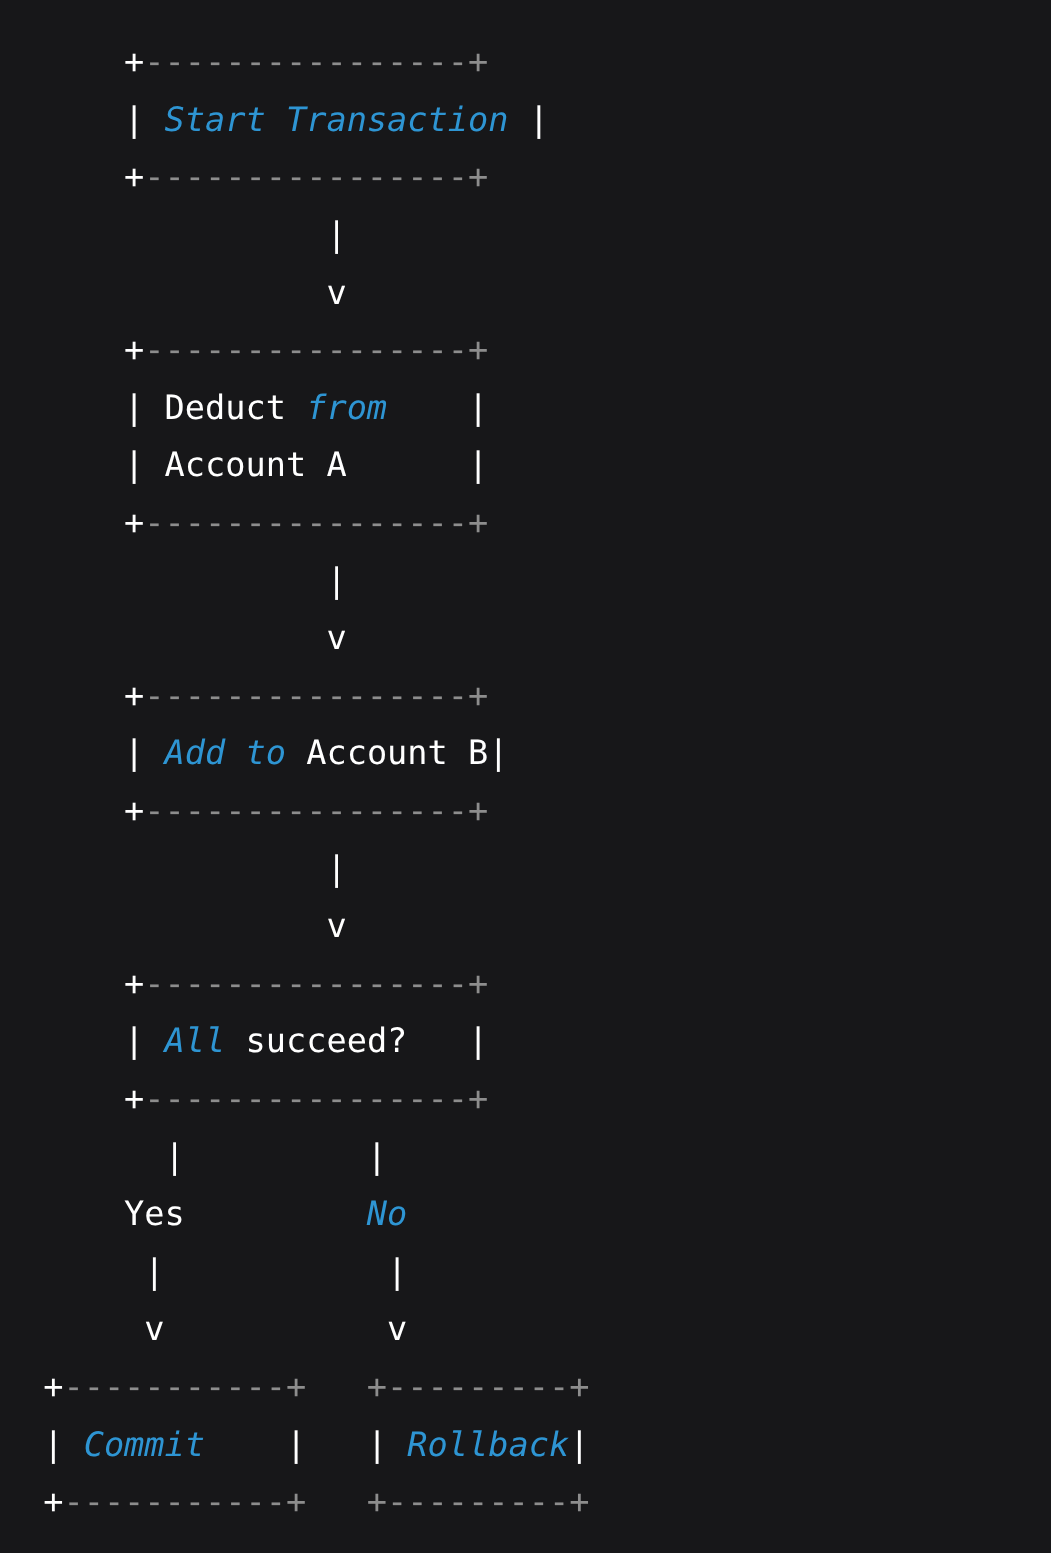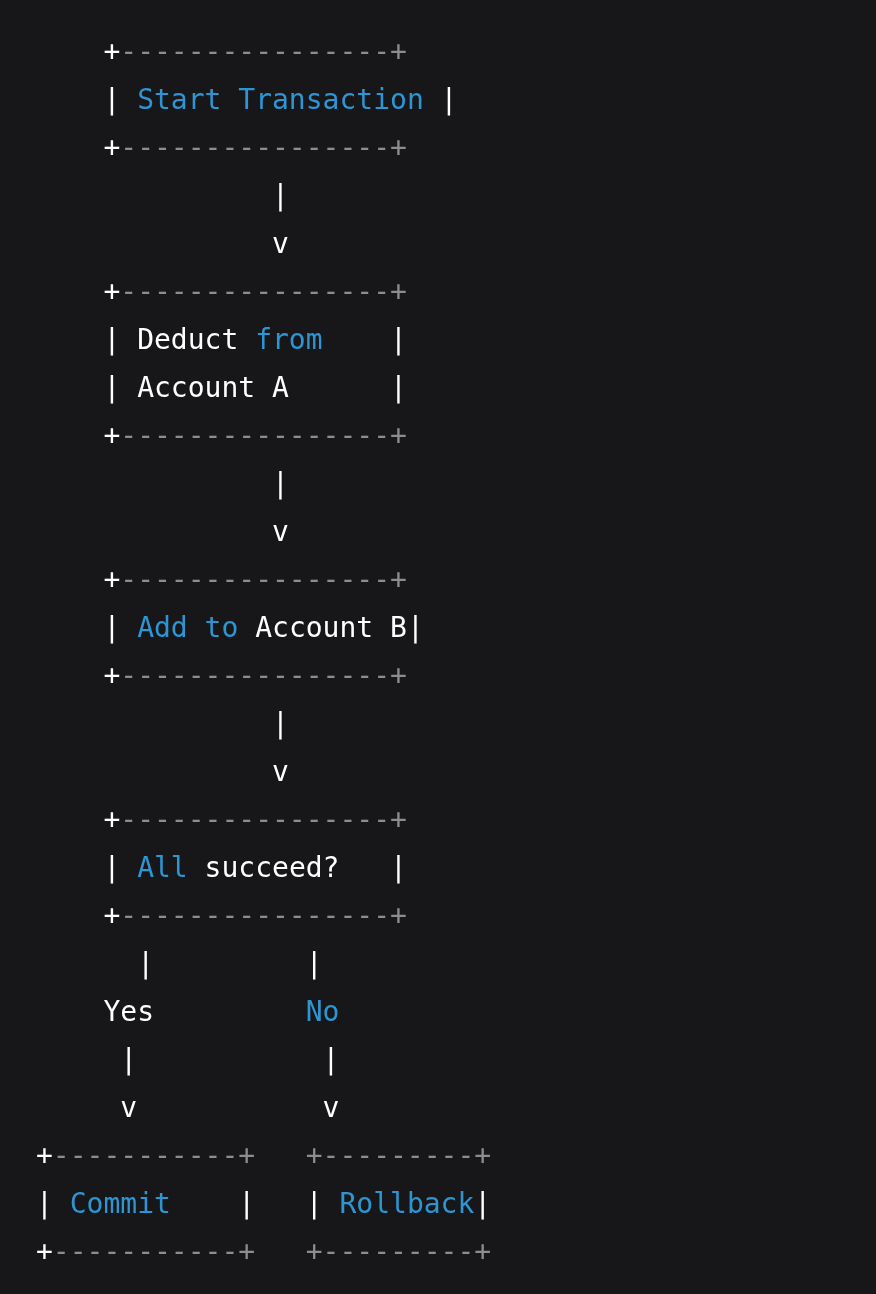--- a/index.html
+++ b/index.html
@@ -18,21 +18,21 @@
     margin:0;
     padding:28px 0 0 36px;
     font-family:"DejaVu Sans Mono","Liberation Mono",monospace;
     font-size:28px;
     line-height:48px;
     color:var(--plain);
     white-space:pre;
   }
   .code-line{height:48px;white-space:pre;}
   .tok-plain{color:var(--plain);}
-  .tok-kw{color:var(--kw);}
+  .tok-kw{color:var(--kw);font-style:italic;}
   .tok-comment{color:var(--comment);}
 </style>
 </head>
 <body>
 
 <div>
   <pre id="flow"><div class="code-line"><span class="tok-plain">    +</span><span class="tok-comment">----------------+</span></div><div class="code-line"><span class="tok-plain">    | </span><span class="tok-kw">Start Transaction</span><span class="tok-plain"> |</span></div><div class="code-line"><span class="tok-plain">    +</span><span class="tok-comment">----------------+</span></div><div class="code-line"><span class="tok-plain">              |</span></div><div class="code-line"><span class="tok-plain">              v</span></div><div class="code-line"><span class="tok-plain">    +</span><span class="tok-comment">----------------+</span></div><div class="code-line"><span class="tok-plain">    | Deduct </span><span class="tok-kw">from</span><span class="tok-plain">    |</span></div><div class="code-line"><span class="tok-plain">    | Account A      |</span></div><div class="code-line"><span class="tok-plain">    +</span><span class="tok-comment">----------------+</span></div><div class="code-line"><span class="tok-plain">              |</span></div><div class="code-line"><span class="tok-plain">              v</span></div><div class="code-line"><span class="tok-plain">    +</span><span class="tok-comment">----------------+</span></div><div class="code-line"><span class="tok-plain">    | </span><span class="tok-kw">Add</span><span class="tok-plain"> </span><span class="tok-kw">to</span><span class="tok-plain"> Account B|</span></div><div class="code-line"><span class="tok-plain">    +</span><span class="tok-comment">----------------+</span></div><div class="code-line"><span class="tok-plain">              |</span></div><div class="code-line"><span class="tok-plain">              v</span></div><div class="code-line"><span class="tok-plain">    +</span><span class="tok-comment">----------------+</span></div><div class="code-line"><span class="tok-plain">    | </span><span class="tok-kw">All</span><span class="tok-plain"> succeed?   |</span></div><div class="code-line"><span class="tok-plain">    +</span><span class="tok-comment">----------------+</span></div><div class="code-line"><span class="tok-plain">      |         |</span></div><div class="code-line"><span class="tok-plain">    Yes         </span><span class="tok-kw">No</span></div><div class="code-line"><span class="tok-plain">     |           |</span></div><div class="code-line"><span class="tok-plain">     v           v</span></div><div class="code-line"><span class="tok-plain">+</span><span class="tok-comment">-----------+   +---------+</span></div><div class="code-line"><span class="tok-plain">| </span><span class="tok-kw">Commit</span><span class="tok-plain">    |   | </span><span class="tok-kw">Rollback</span><span class="tok-plain">|</span></div><div class="code-line"><span class="tok-plain">+</span><span class="tok-comment">-----------+   +---------+</span></div></pre>
 </div>
 
 </body></html>

